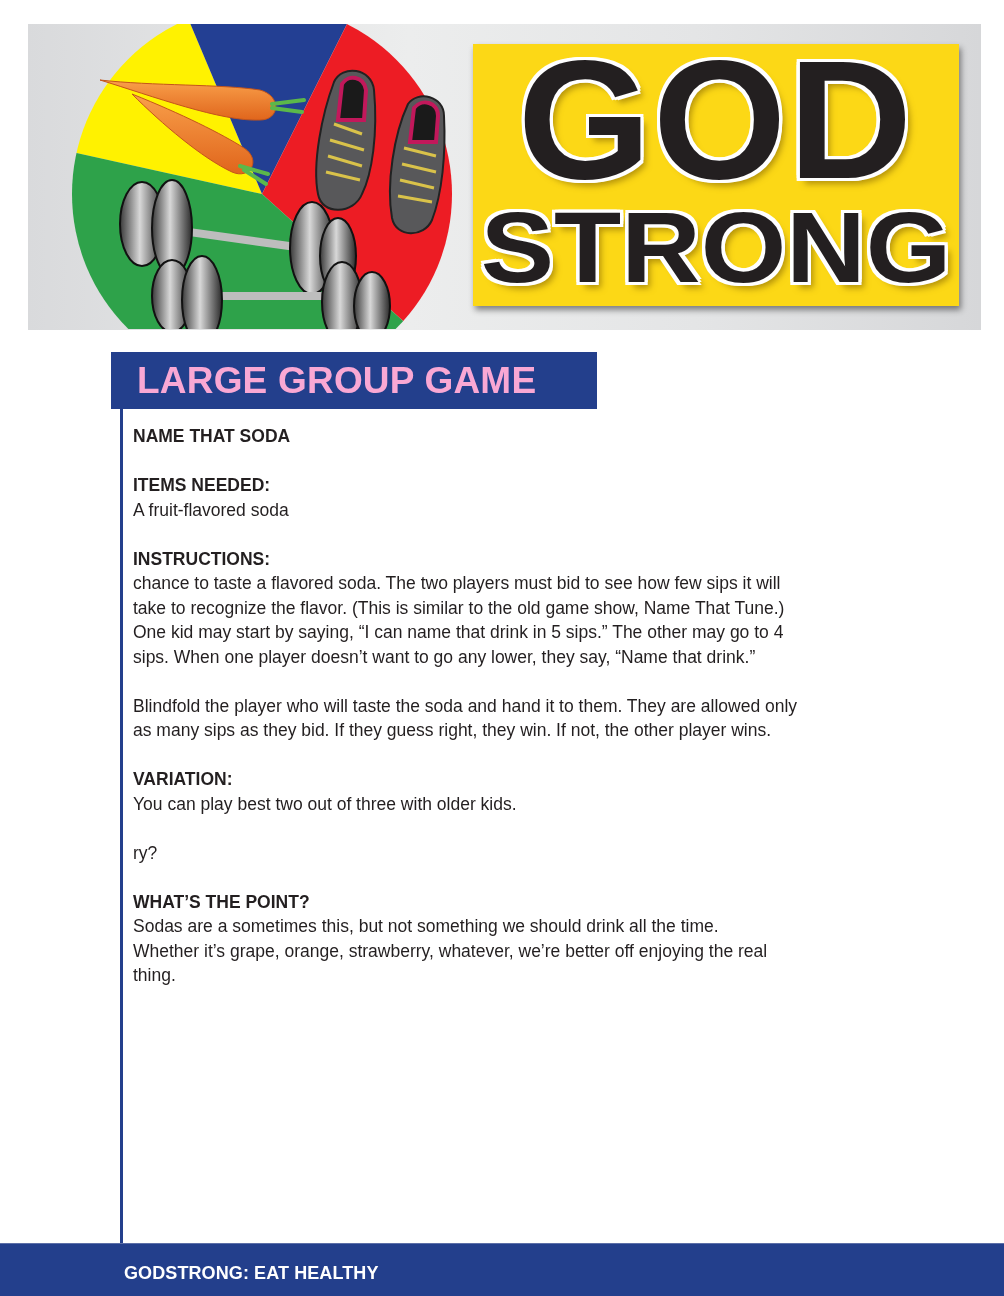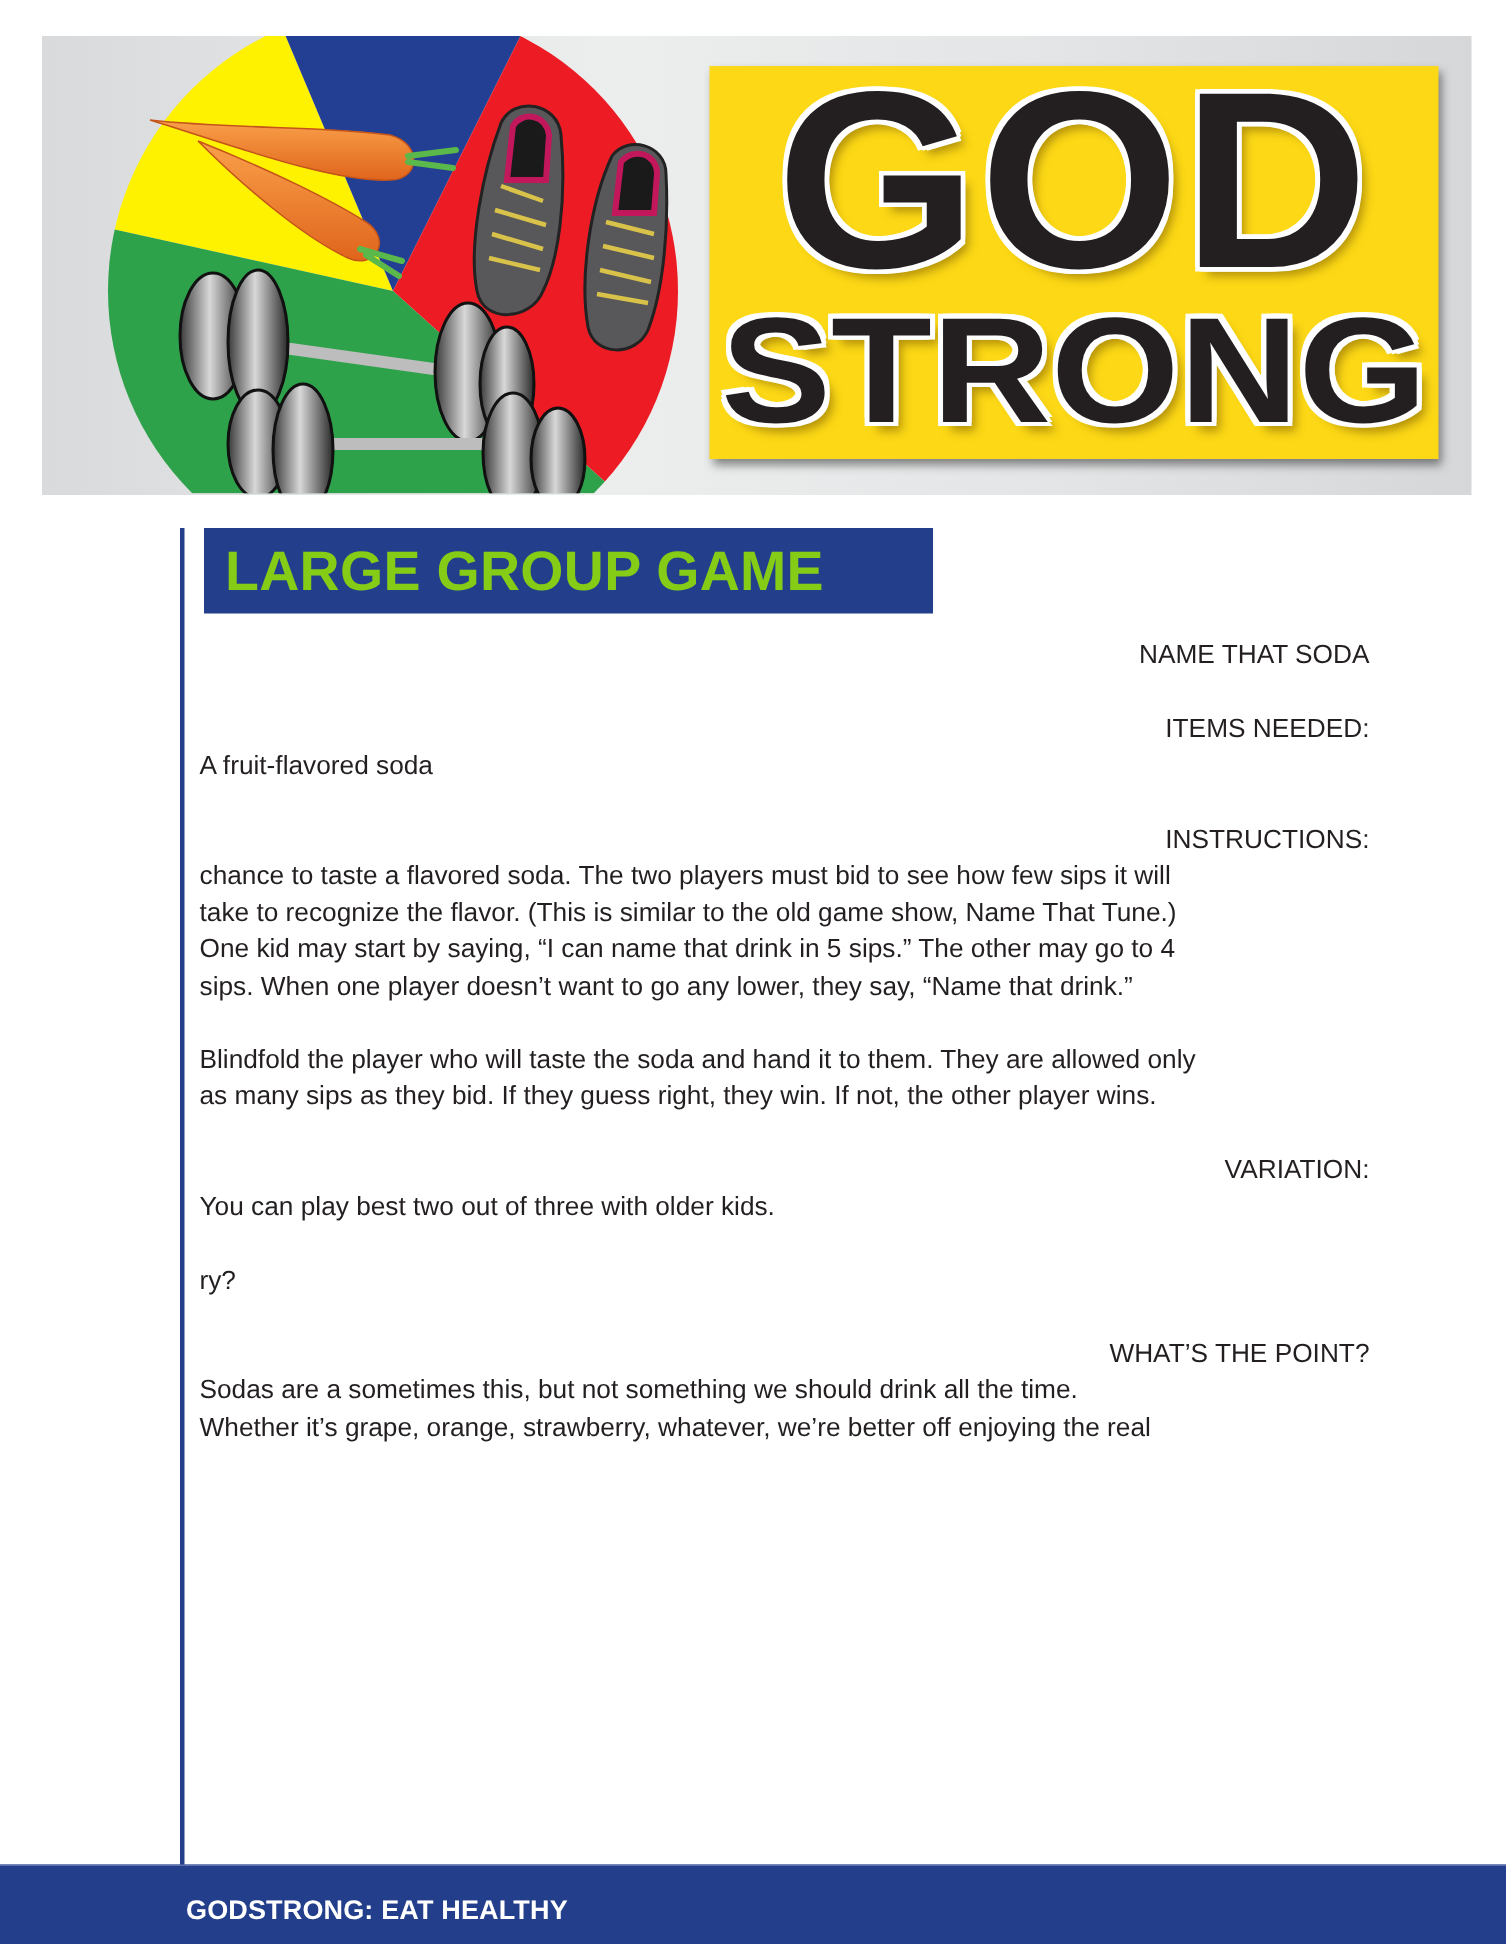--- a/index.html
+++ b/index.html
@@ -26,28 +26,28 @@
         -3px -3px 0 #fff, 3px -3px 0 #fff, -3px 3px 0 #fff, 3px 3px 0 #fff,
         0 -3px 0 #fff, 0 3px 0 #fff, -3px 0 0 #fff, 3px 0 0 #fff,
         5px 6px 6px rgba(120,90,0,0.55);
     }
     .logo-god { top:-14px; font-size:168px; letter-spacing:2px; line-height:180px; transform:scaleX(1.02); }
     .logo-strong { top:148px; font-size:100px; letter-spacing:0px; line-height:110px; transform:scaleX(1.1); }
 
     .rule-left { position:absolute; left:120px; top:352px; width:3px; height:894px; background:#233f8c; }
 
     .section-header {
-      position:absolute; left:136px; top:352px; width:486px; height:57px;
-      background:#233f8c; color:#84cc16;
-      font-weight:bold; font-size:37px; line-height:57px; padding-left:14px;
+      position:absolute; left:111px; top:352px; width:486px; height:57px;
+      background:#233f8c; color:#f9a8d4;
+      font-weight:bold; font-size:37px; line-height:57px; padding-left:26px;
       letter-spacing:0.2px;
     }
 
     .content { position:absolute; left:133px; top:424px; width:780px; font-size:17.5px; line-height:24.5px; }
-    .content .h { font-weight:normal;text-align:right; }
+    .content .h { font-weight:bold; }
     .content .gap { height:24.5px; }
     .content p { margin:0; }
 
     .footer {
       position:absolute; left:0; top:1243px; width:1004px; height:53px; background:#233f8c;
       border-top:1px solid #5c6fa8;
     }
     .footer-label { position:absolute; left:124px; top:7px; color:#ffffff; font-weight:bold; font-size:18px; letter-spacing:0.1px;margin-top:12px; }
   </style>
 </head>
@@ -142,17 +142,18 @@
   <p class="h">VARIATION:</p>
   <p>You can play best two out of three with older kids.</p>
   <div class="gap"></div>
 
   <p>ry?</p>
   <div class="gap"></div>
 
   <p class="h">WHAT’S THE POINT?</p>
   <p>Sodas are a sometimes this, but not something we should drink all the time.</p>
   <p>Whether it’s grape, orange, strawberry, whatever, we’re better off enjoying the real</p>
+  <p>thing.</p>
 </div>
 
 <div class="footer">
   <div class="footer-label">GODSTRONG: EAT HEALTHY</div>
 </div>
 
 </body></html>

